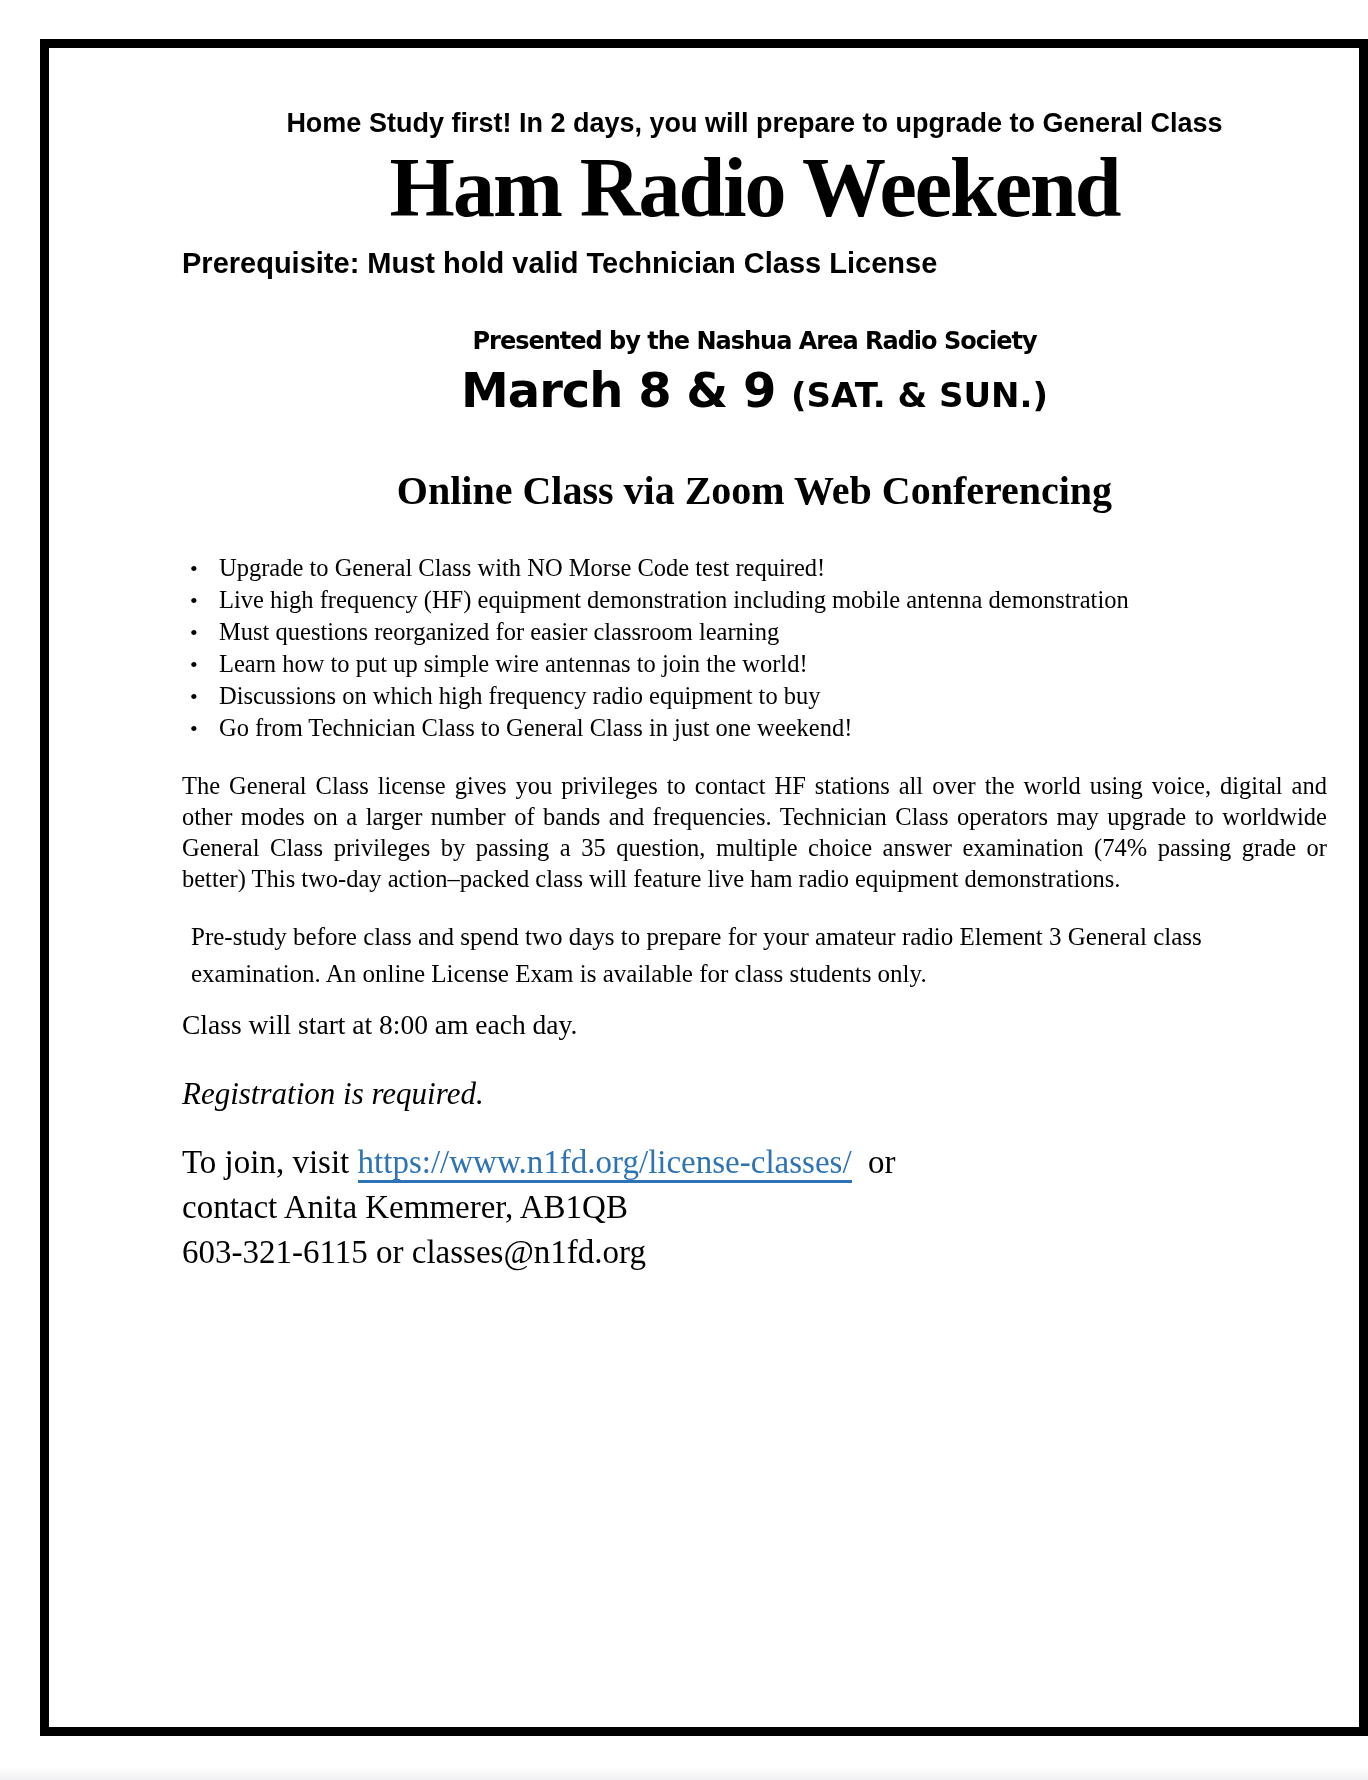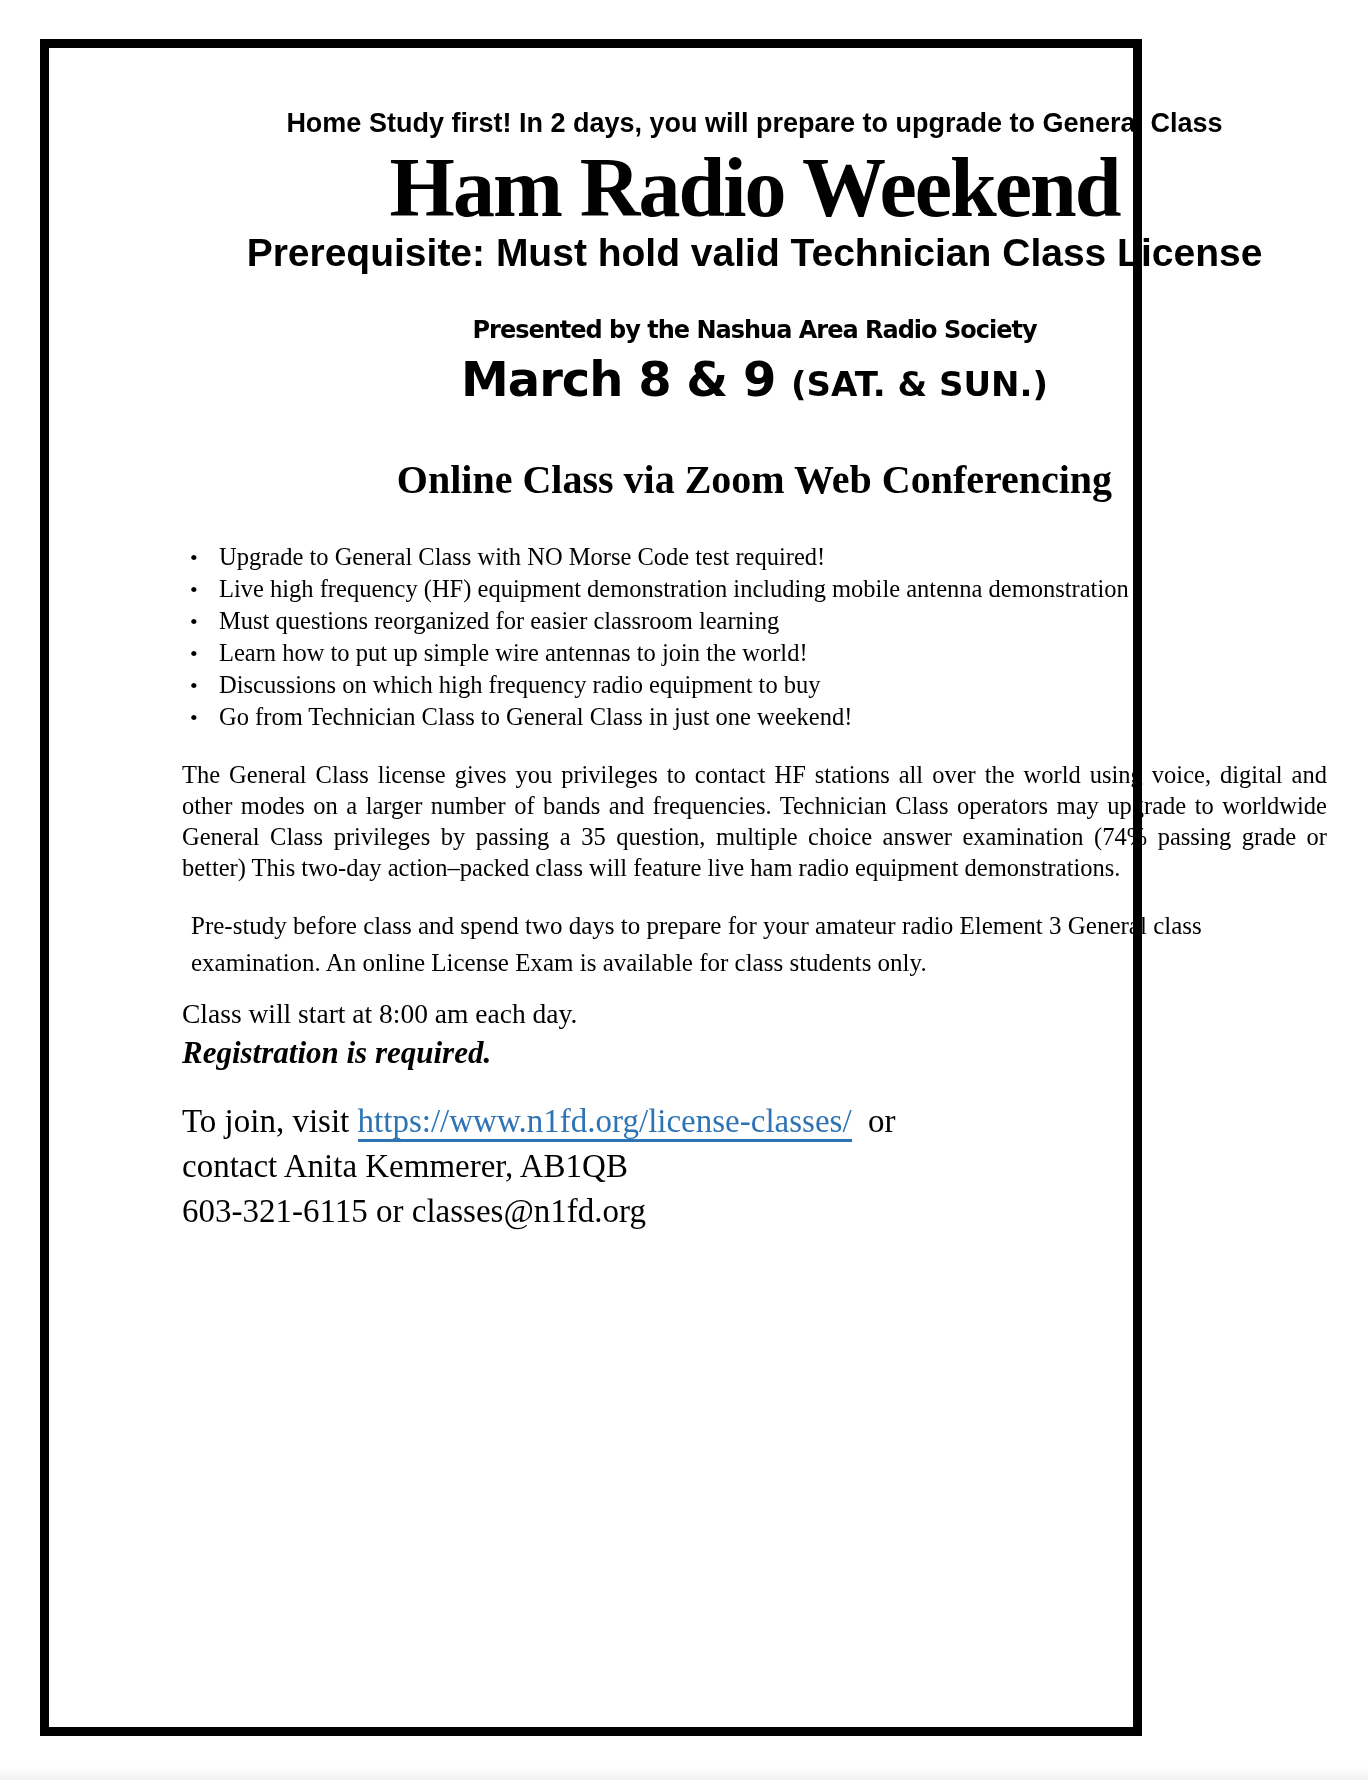--- a/index.html
+++ b/index.html
@@ -12,21 +12,21 @@
     width:1368px;height:1780px;
     background:#ffffff;
     position:relative;
     overflow:hidden;
     color:var(--ink);
     font-family:"Liberation Serif", serif;
   }
   .page-border{
     position:absolute;
     left:40px;top:39px;
-    width:1102px;height:1697px;
+    width:1328px;height:1697px;
     border:9px solid var(--border);
     box-sizing:border-box;
     background:#ffffff;
   }
   .content{
     position:absolute;
     left:49px;top:48px;
     width:1272px;
     padding:0 43px 0 84px;
     box-sizing:border-box;
@@ -42,25 +42,24 @@
   .big-title{
     margin:6px 0 0 0;
     text-align:center;
     font-family:"Liberation Serif", serif;
     font-weight:bold;
     font-size:84px;
     line-height:87px;
     letter-spacing:-2px;
   }
   .prerequisite{
-    margin-top:5px;
-    text-align:center;
+    margin-top:16px;
     font-family:"Liberation Sans", sans-serif;
     font-weight:bold;
-    font-size:39px;
+    font-size:29px;
     line-height:33px;
   }
   .presented{
     margin-top:40px;
     text-align:center;
     font-family:"DejaVu Sans", sans-serif;
     font-weight:bold;
     font-size:24px;
     line-height:42px;
     letter-spacing:-1px;
@@ -112,24 +111,24 @@
     line-height:37px;
     text-align:left;
     margin-left:9px;
   }
   .fee-block{
     margin-top:14px;
     font-size:27.5px;
     line-height:37px;
   }
   .registration{
+    margin-top:30px;
     font-style:italic;
     font-size:31px;
     line-height:41px;
-    font-weight:bold;
   }
   .join-block{
     margin-top:26px;
     font-size:33px;
     line-height:45px;
   }
   .join-link{
     color:var(--link);
     text-decoration:none;
     border-bottom:3px solid var(--link);

